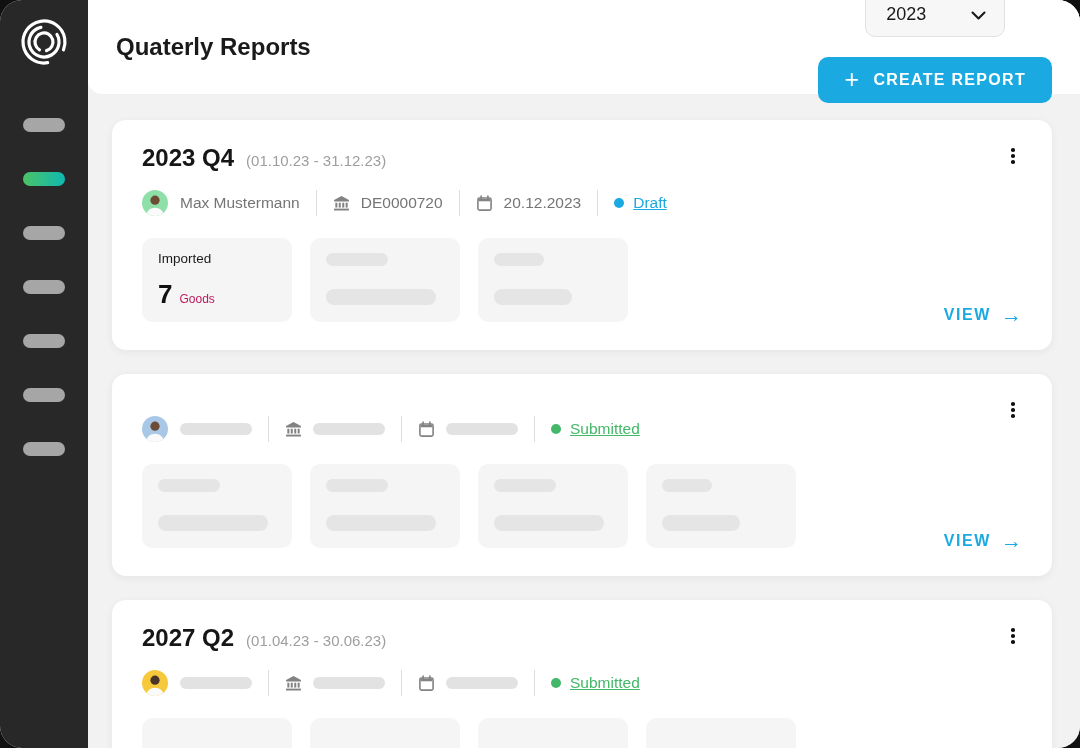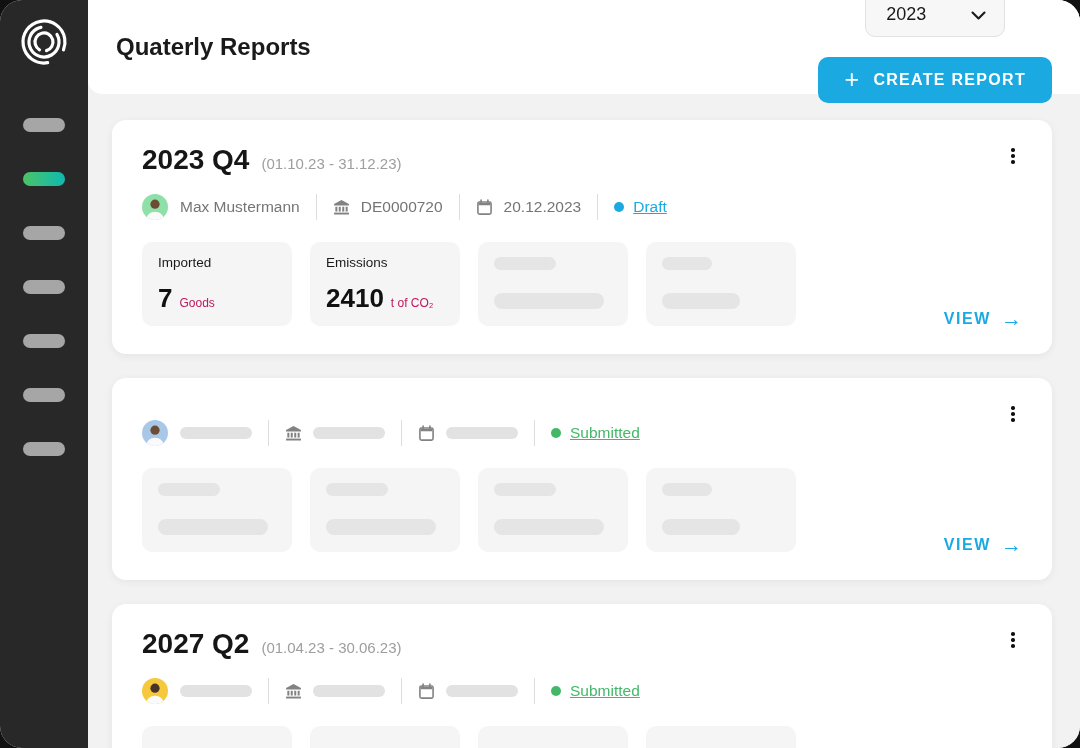--- a/index.html
+++ b/index.html
@@ -22,21 +22,21 @@
   .topbar-right { margin-left:auto; display:flex; align-items:center; gap:20px;flex-direction:column; }
   .year-select { height:46px; min-width:140px; background:#f7f7f7; border:1px solid #e2e2e2; border-radius:10px; display:flex; align-items:center; justify-content:space-between; padding:0 18px 0 20px; font-size:18px; color:#1a1a1a; cursor:pointer; }
   .create-btn { height:46px; background:#1BA9E1; color:#fff; border:none; border-radius:10px; display:flex; align-items:center; gap:13px; padding:0 26px; font-family:"Liberation Sans",sans-serif; font-size:16px; font-weight:700; letter-spacing:1.3px; cursor:pointer; }
   .create-btn .plus { font-size:25px; font-weight:400; line-height:1; margin-top:-2px; }
 
   .content { flex:1; overflow:hidden; padding:26px 28px 0 24px; display:flex; flex-direction:column; gap:24px; }
 
   
   .card { flex:none; position:relative; background:#fff; border-radius:14px; box-shadow:0 2px 8px rgba(0,0,0,.06); padding:24px 30px 28px; }
   .card-head { display:flex; align-items:baseline; gap:12px; padding-right:40px; }
-  .card-title { font-size:28px; font-weight:700; color:#161616; }
+  .card-title { font-size:24px; font-weight:700; color:#161616; }
   .card-period { font-size:15px; color:#9e9e9e; }
   .kebab { position:absolute; top:22px; right:26px; width:26px; height:28px; display:flex; flex-direction:column; align-items:center; justify-content:center; gap:2.6px; cursor:pointer; }
   .kebab i { width:3.6px; height:3.6px; border-radius:50%; background:#111; display:block; }
 
   .meta { display:flex; align-items:center; margin-top:18px; color:#757575; font-size:15.5px; }
   .avatar { width:26px; height:26px; border-radius:50%; overflow:hidden; flex:none; margin-right:12px; position:relative; }
   .avatar svg { position:absolute; left:0; top:0; }
   .sep { width:1px; height:26px; background:#ddd; margin:0 16px; flex:none; }
   .micon { margin-right:11px; display:flex; align-items:center; }
   .meta-pill { width:72px; height:12px; border-radius:6px; background:#e2e2e2; }
@@ -150,27 +150,20 @@
         </div>
         <div class="stats">
           <div class="stat">
             <div class="stat-label">Imported</div>
             <div class="stat-value-row">
               <span class="stat-value">7</span>
               <span class="stat-unit">Goods</span>
             </div>
           </div>
           <div class="stat">
-            <div class="stat-label">Emissions</div>
-            <div class="stat-value-row">
-              <span class="stat-value">2410</span>
-              <span class="stat-unit">t of CO₂</span>
-            </div>
-          </div>
-          <div class="stat">
               <div class="sk1"></div>
               <div class="sk2"></div>
             </div>
           <div class="stat narrow">
               <div class="sk1"></div>
               <div class="sk2"></div>
             </div>
         </div>
         <div class="view-link">
           <span>VIEW</span>

